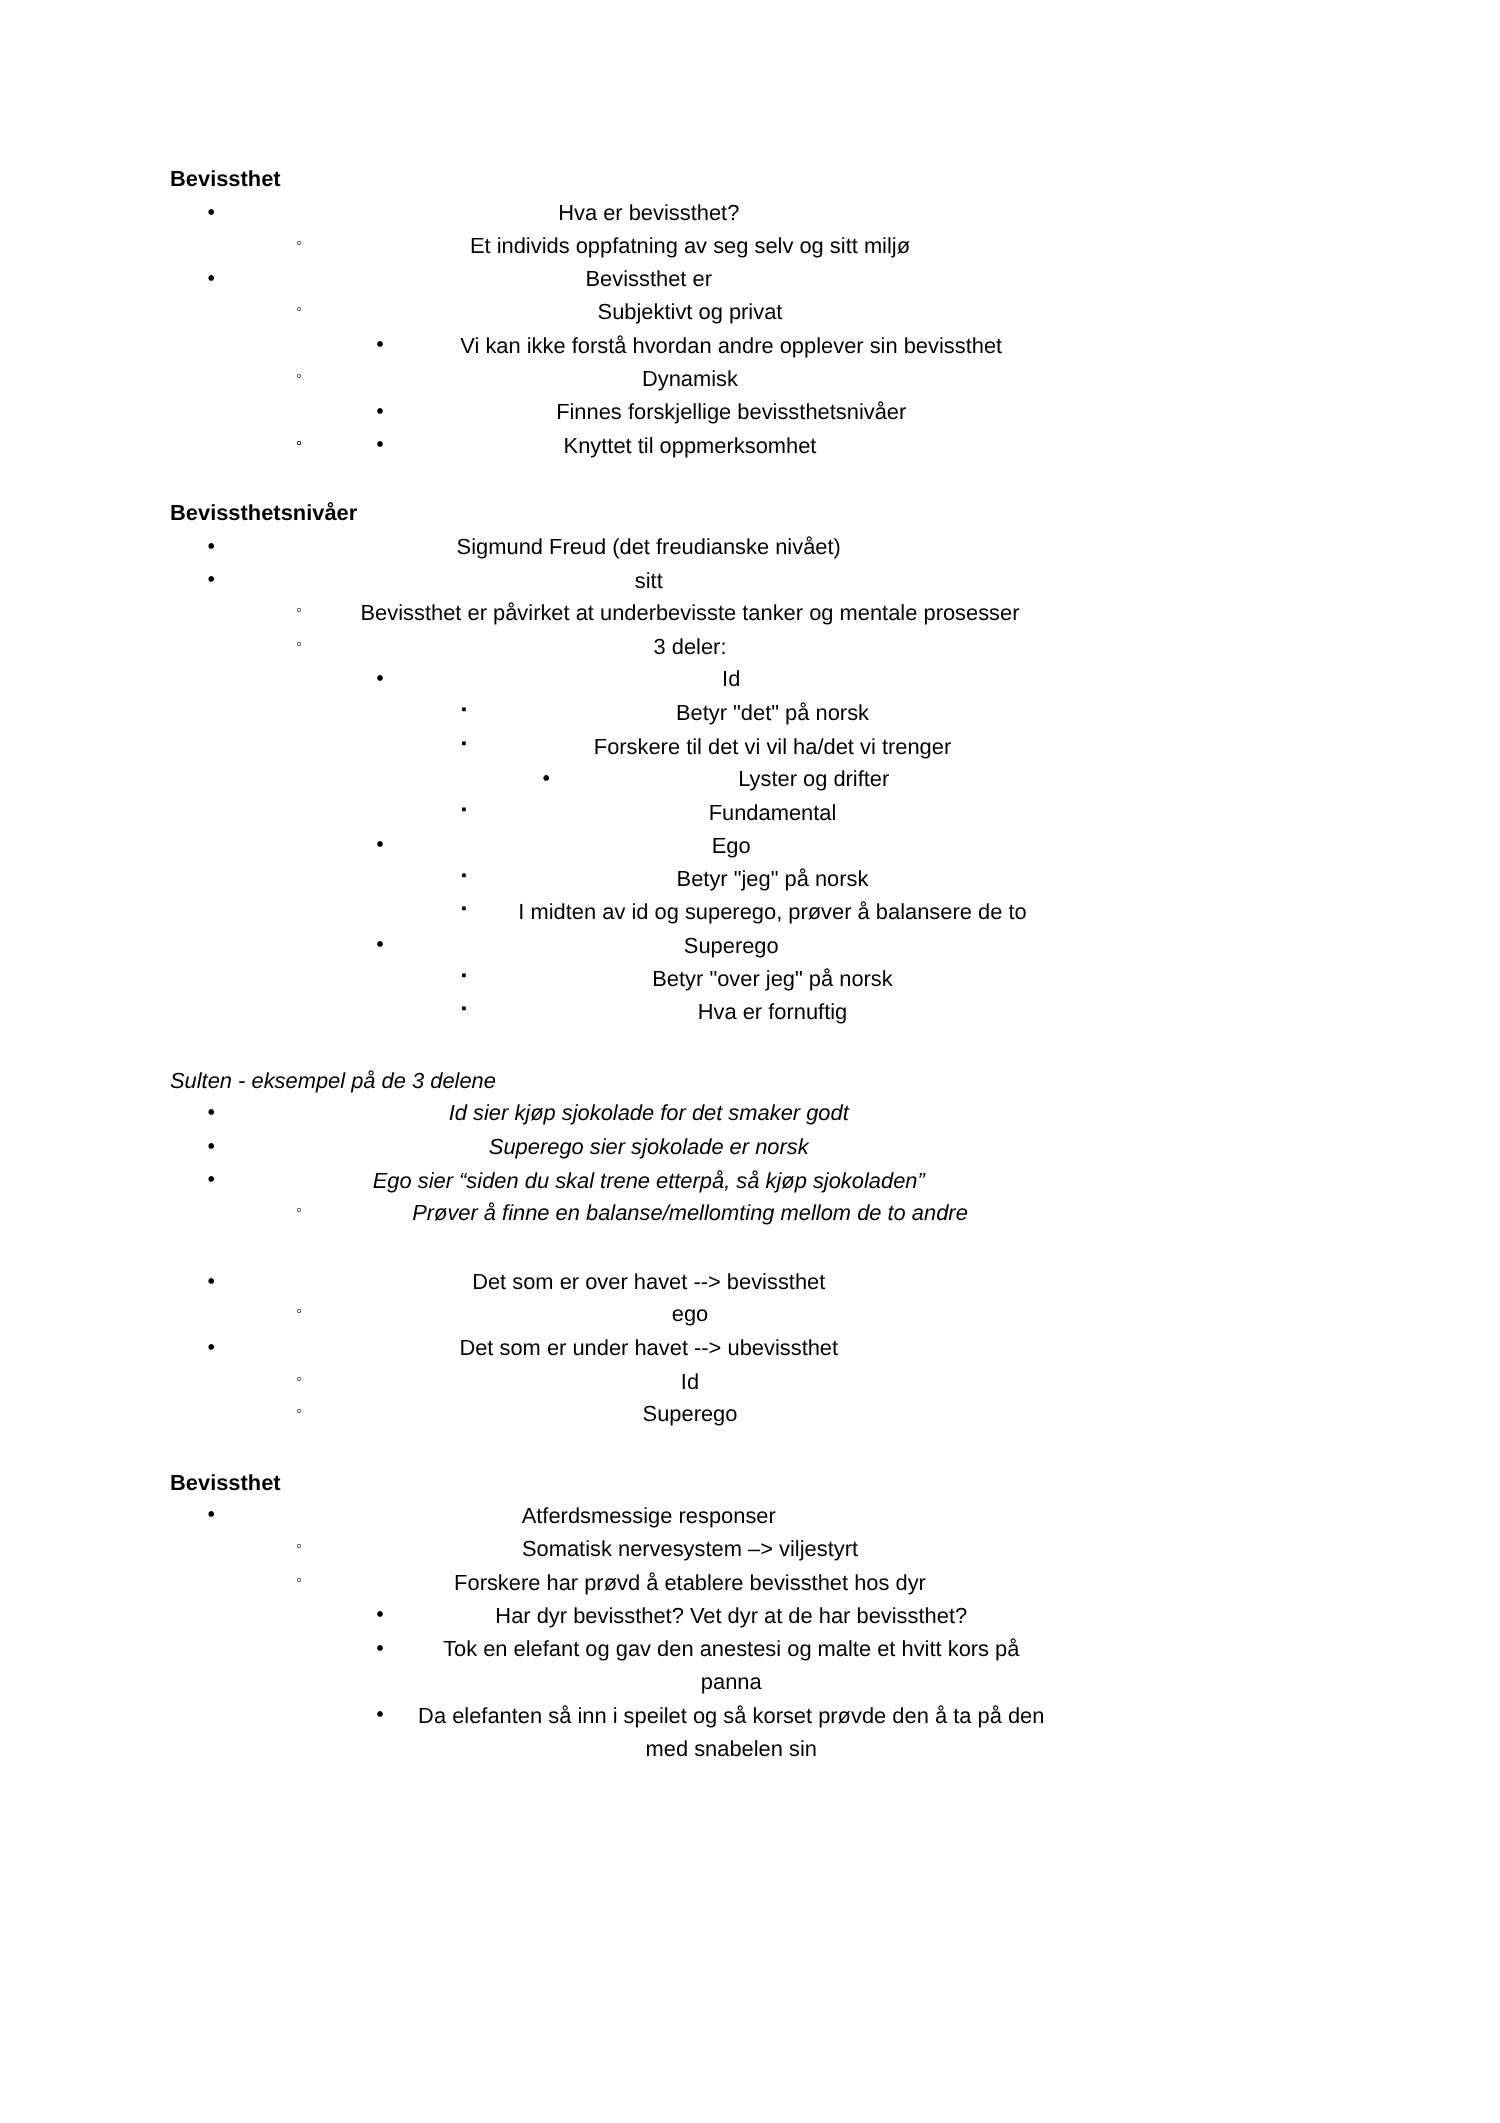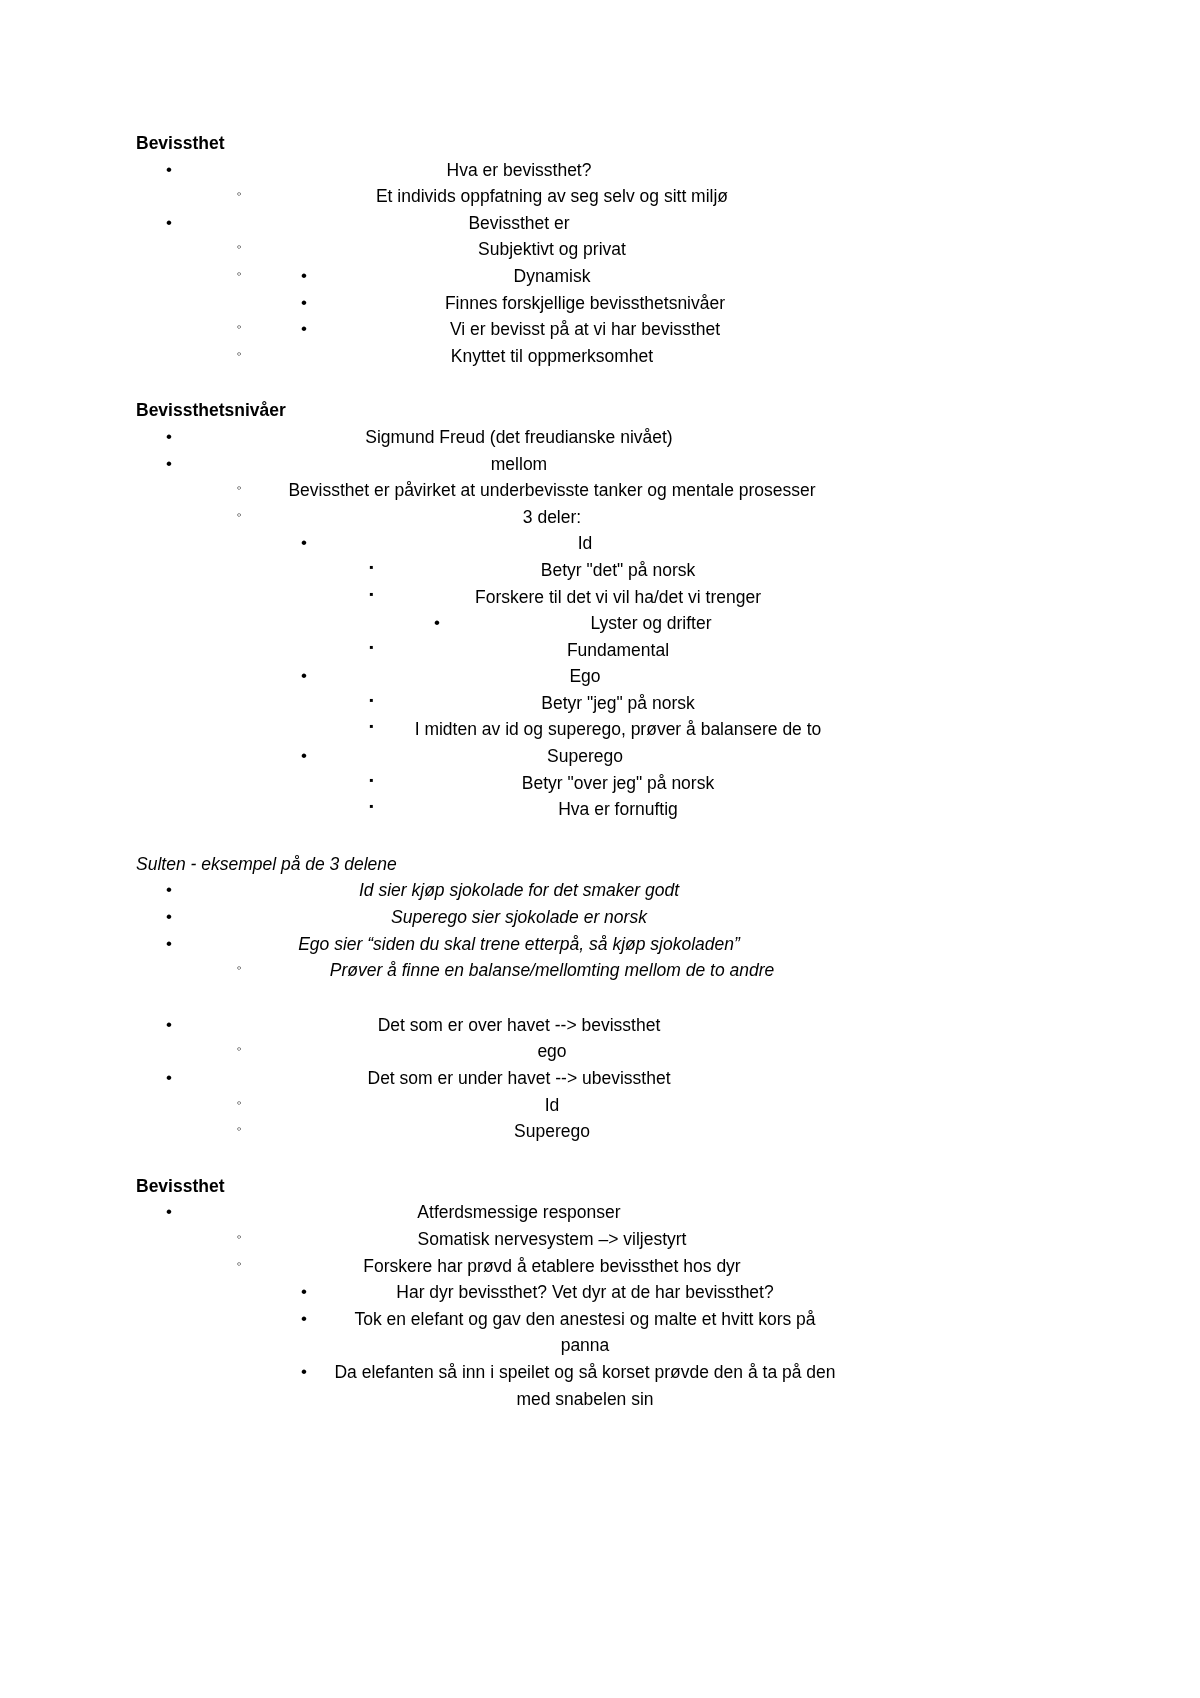--- a/index.html
+++ b/index.html
@@ -98,49 +98,49 @@
       <div class="item lvl1">
         <span class="bullet">•</span>
         <span class="txt">Bevissthet er</span>
       </div>
       <div class="item lvl2">
         <span class="bullet">◦</span>
         <span class="txt">Subjektivt og privat</span>
       </div>
       <div class="item lvl3">
         <span class="bullet">•</span>
+        <span class="txt">Vi kan ikke forstå hvordan andre opplever sin bevissthet</span>
       </div>
       <div class="item lvl2">
         <span class="bullet">◦</span>
         <span class="txt">Dynamisk</span>
       </div>
       <div class="item lvl3">
         <span class="bullet">•</span>
         <span class="txt">Finnes forskjellige bevissthetsnivåer</span>
       </div>
       <div class="item lvl2">
         <span class="bullet">◦</span>
       </div>
       <div class="item lvl3">
         <span class="bullet">•</span>
-        <span class="txt">Vi er bevisst på at vi har bevissthet</span>
       </div>
       <div class="item lvl2">
         <span class="bullet">◦</span>
         <span class="txt">Knyttet til oppmerksomhet</span>
       </div>
       <div class="section-gap"></div>
       <div class="heading">Bevissthetsnivåer</div>
       <div class="item lvl1">
         <span class="bullet">•</span>
         <span class="txt">Sigmund Freud (det freudianske nivået)</span>
       </div>
       <div class="item lvl1">
         <span class="bullet">•</span>
-        <span class="txt">mellom</span>
+        <span class="txt">sitt</span>
       </div>
       <div class="item lvl2">
         <span class="bullet">◦</span>
         <span class="txt">Bevissthet er påvirket at underbevisste tanker og mentale prosesser</span>
       </div>
       <div class="item lvl2">
         <span class="bullet">◦</span>
         <span class="txt">3 deler:</span>
       </div>
       <div class="item lvl3">

